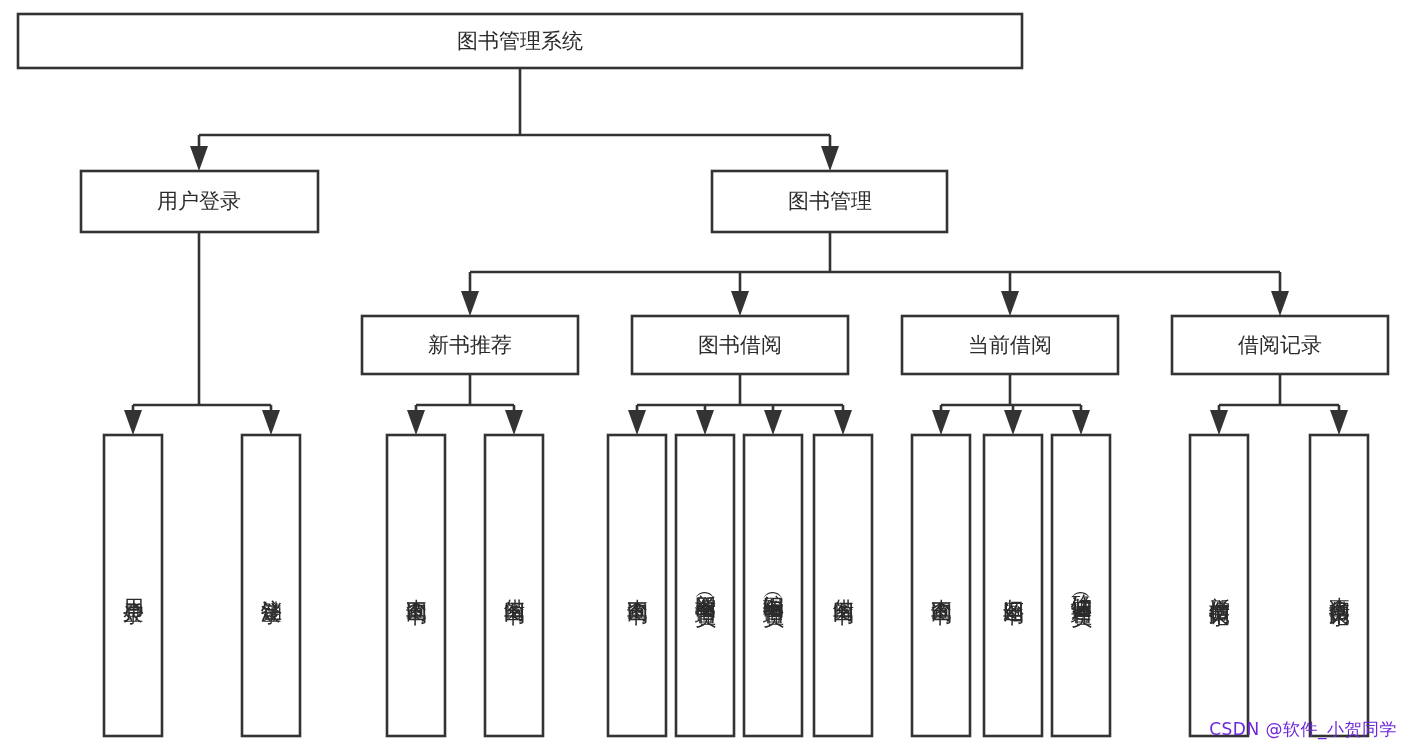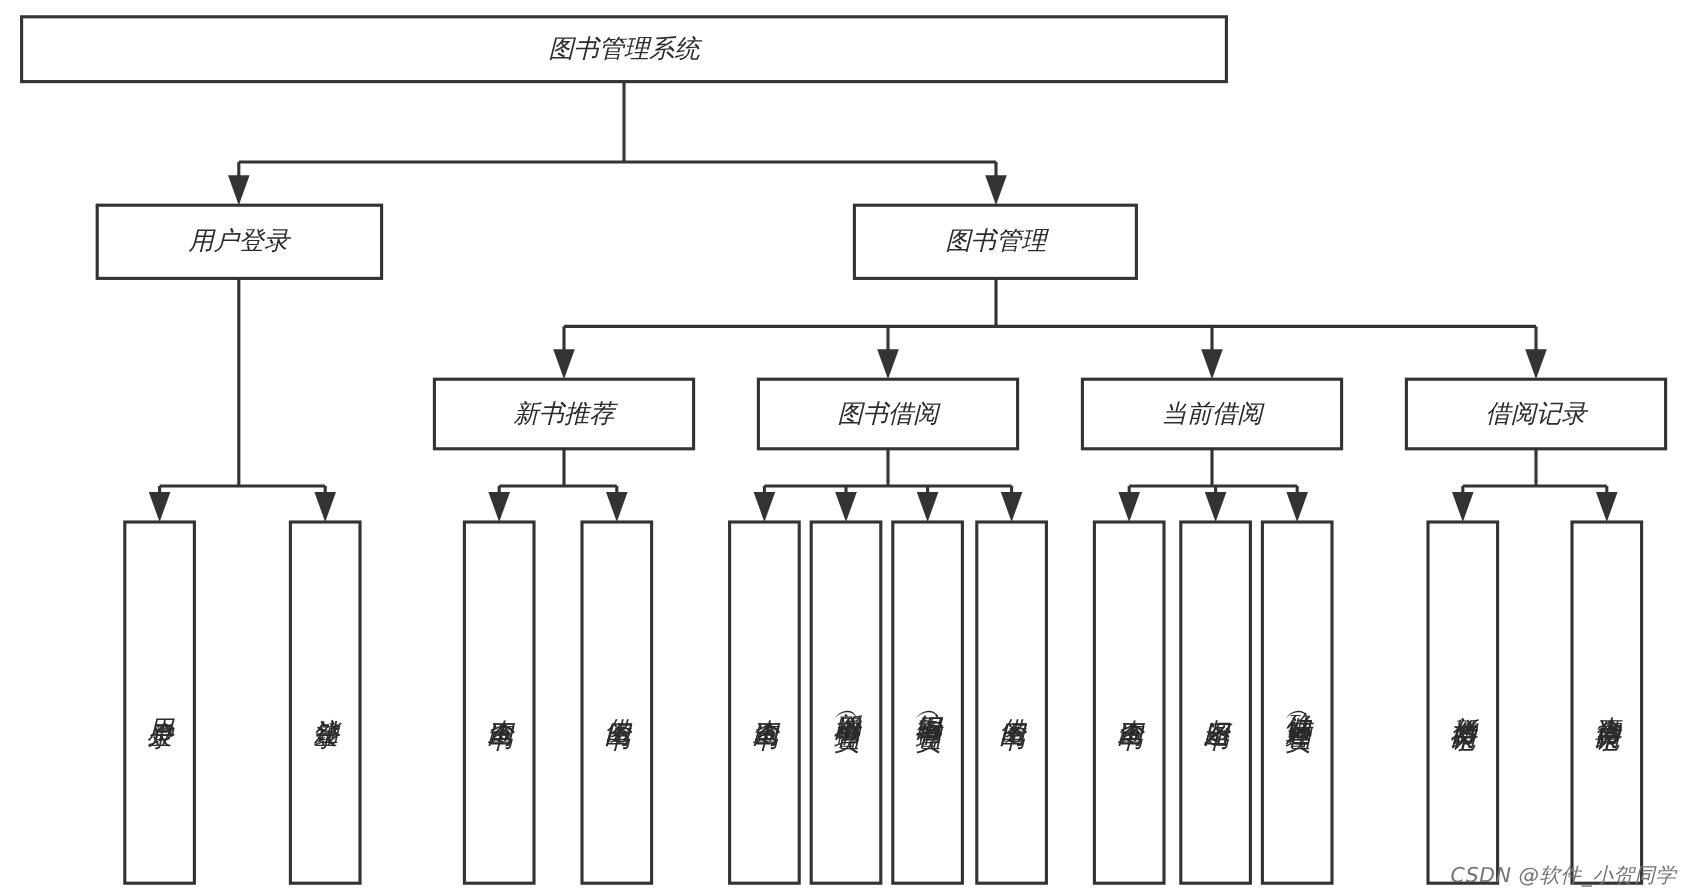--- a/index.html
+++ b/index.html
@@ -11,21 +11,20 @@
     width: 1405px;
     height: 747px;
     font-family: "DejaVu Sans", "Liberation Sans", sans-serif;
     overflow: hidden;
   }
   #diagram-root {
     position: relative;
     width: 1405px;
     height: 747px;
     background: #ffffff;
-    font-style: italic;
   }
   svg#tree-svg {
     position: absolute;
     left: 0;
     top: 0;
     width: 1405px;
     height: 747px;
   }
   .node-box {
     fill: #ffffff;
@@ -63,21 +62,21 @@
     justify-content: center;
     white-space: nowrap;
     pointer-events: none;
   }
   .watermark {
     position: absolute;
     right: 8px;
     bottom: 6px;
     font-family: "DejaVu Sans", "Liberation Sans", sans-serif;
     font-size: 17px;
-    color: #737373;
+    color: #6d28d9;
     letter-spacing: 0.5px;
     white-space: nowrap;
   }
 </style>
 </head>
 <body>
 
 <div id="diagram-root">
 
   <svg id="tree-svg" viewBox="0 0 1405 747">

